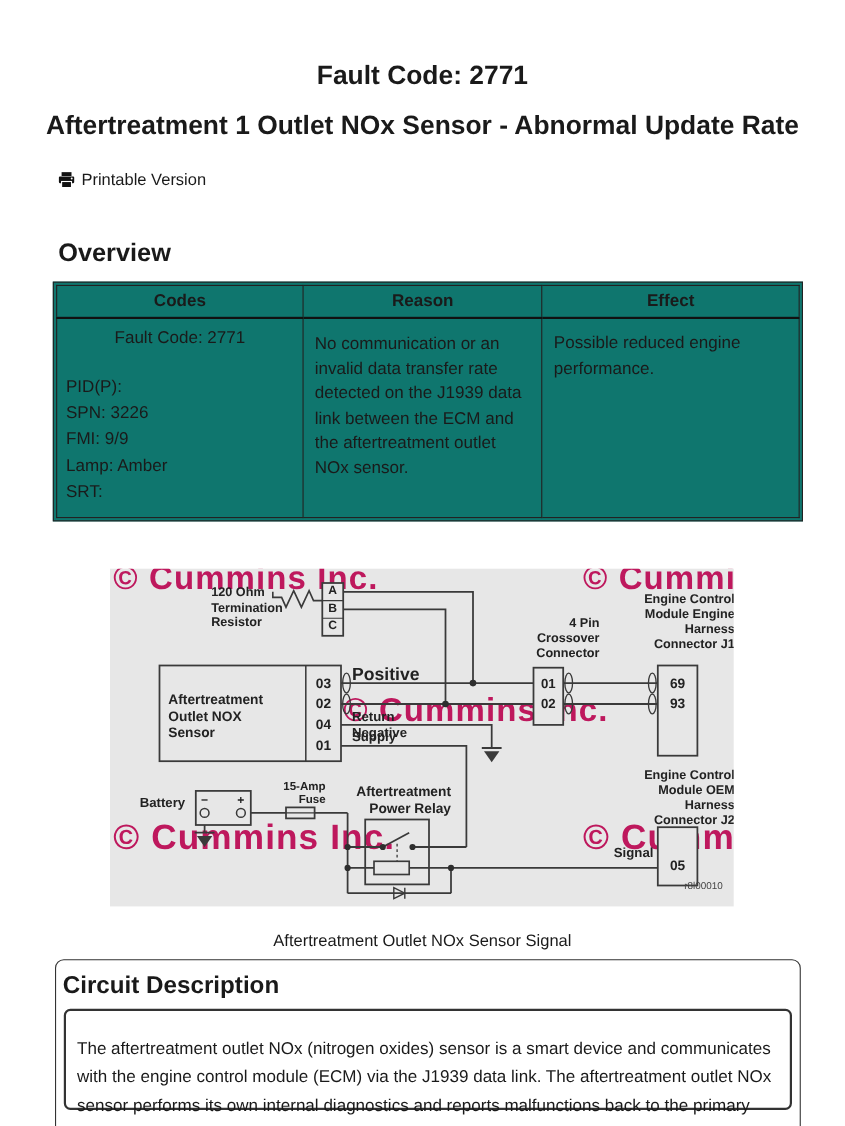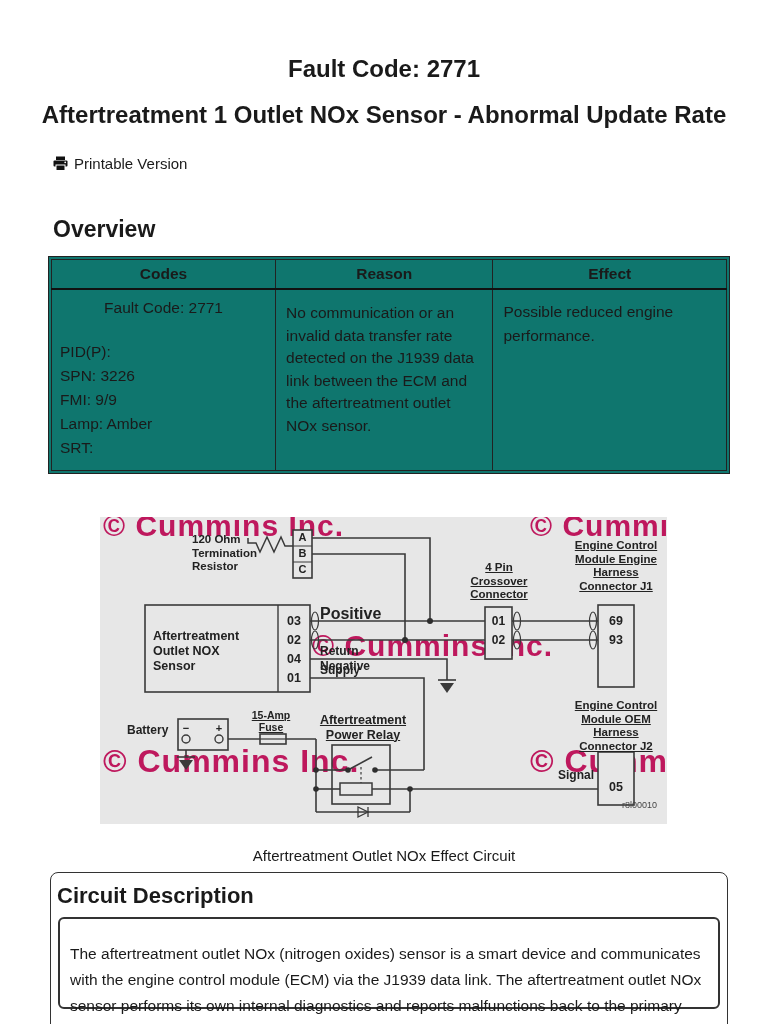--- a/index.html
+++ b/index.html
@@ -21,21 +21,21 @@
   td.codes-cell { padding: 8px 8px 10px 8px; }
   .codes-fault { text-align: center; line-height: 20px; }
   .codes-lines { margin-top: 22px; line-height: 24px; text-align: left; }
   td.reason-cell { padding: 12px 10px; line-height: 22.5px; }
   td.effect-cell { vertical-align: middle; padding: 10px 10px; line-height: 24px; }
 
   .diagram { position: relative; margin: 43px 0 0 100px; width: 567px; height: 307px; background: #e7e7e7; overflow: hidden; }
   .wm { position: absolute; font-weight: bold; color: #be185d; white-space: nowrap; letter-spacing: 1px; z-index: 1; user-select: none; }
   .diagram svg.wires { position: absolute; left: 0; top: 0; z-index: 2; }
   .dlabel { position: absolute; z-index: 3; font-weight: bold; font-size: 11.5px; line-height: 13.5px; color: #222; }
-  .dlabel.c { text-align: center; text-decoration: underline; }
+  .dlabel.c { text-align: right; }
   .pin { position: absolute; z-index: 3; font-weight: bold; font-size: 12.5px; color: #222; text-align: center; }
   .ref-num { position: absolute; z-index: 3; font-size: 9px; color: #444; font-weight: normal; }
 
   .diagram-caption { margin-top: 23px; text-align: center; font-size: 15px; line-height: 18px; }
 
   .circuit-box { margin: 7px 0 0 50px; width: 678px; height: 170px; border: 1px solid #333; border-radius: 8px; }
   .circuit-heading { padding: 10px 0 0 6px; font-size: 22px; font-weight: bold; line-height: 26px; }
   .circuit-inner { margin: 8px 7px 0 7px; border: 2px solid #333; border-radius: 6px; height: 92px; padding: 22px 10px; font-size: 15.5px; line-height: 26px; }
 </style>
 </head>
@@ -236,18 +236,18 @@
       <div>Fuse</div>
     </div>
   <div class="dlabel c" style="left:216px; top:196px; width:94px; font-size:12.5px; line-height:14.5px;">
       <div>Aftertreatment</div>
       <div>Power Relay</div>
     </div>
 
   <div class="ref-num" style="left:522px; top:283px;">r8l00010</div>
 </div>
 
-<div class="diagram-caption">Aftertreatment Outlet NOx Effect Circuit</div>
+<div class="diagram-caption">Aftertreatment Outlet NOx Sensor Signal</div>
 
 <div class="circuit-box">
   <div class="circuit-heading">Circuit Description</div>
   <div class="circuit-inner">The aftertreatment outlet NOx (nitrogen oxides) sensor is a smart device and communicates with the engine control module (ECM) via the J1939 data link. The aftertreatment outlet NOx sensor performs its own internal diagnostics and reports malfunctions back to the primary ECM using</div>
 </div>
 
 </body></html>

